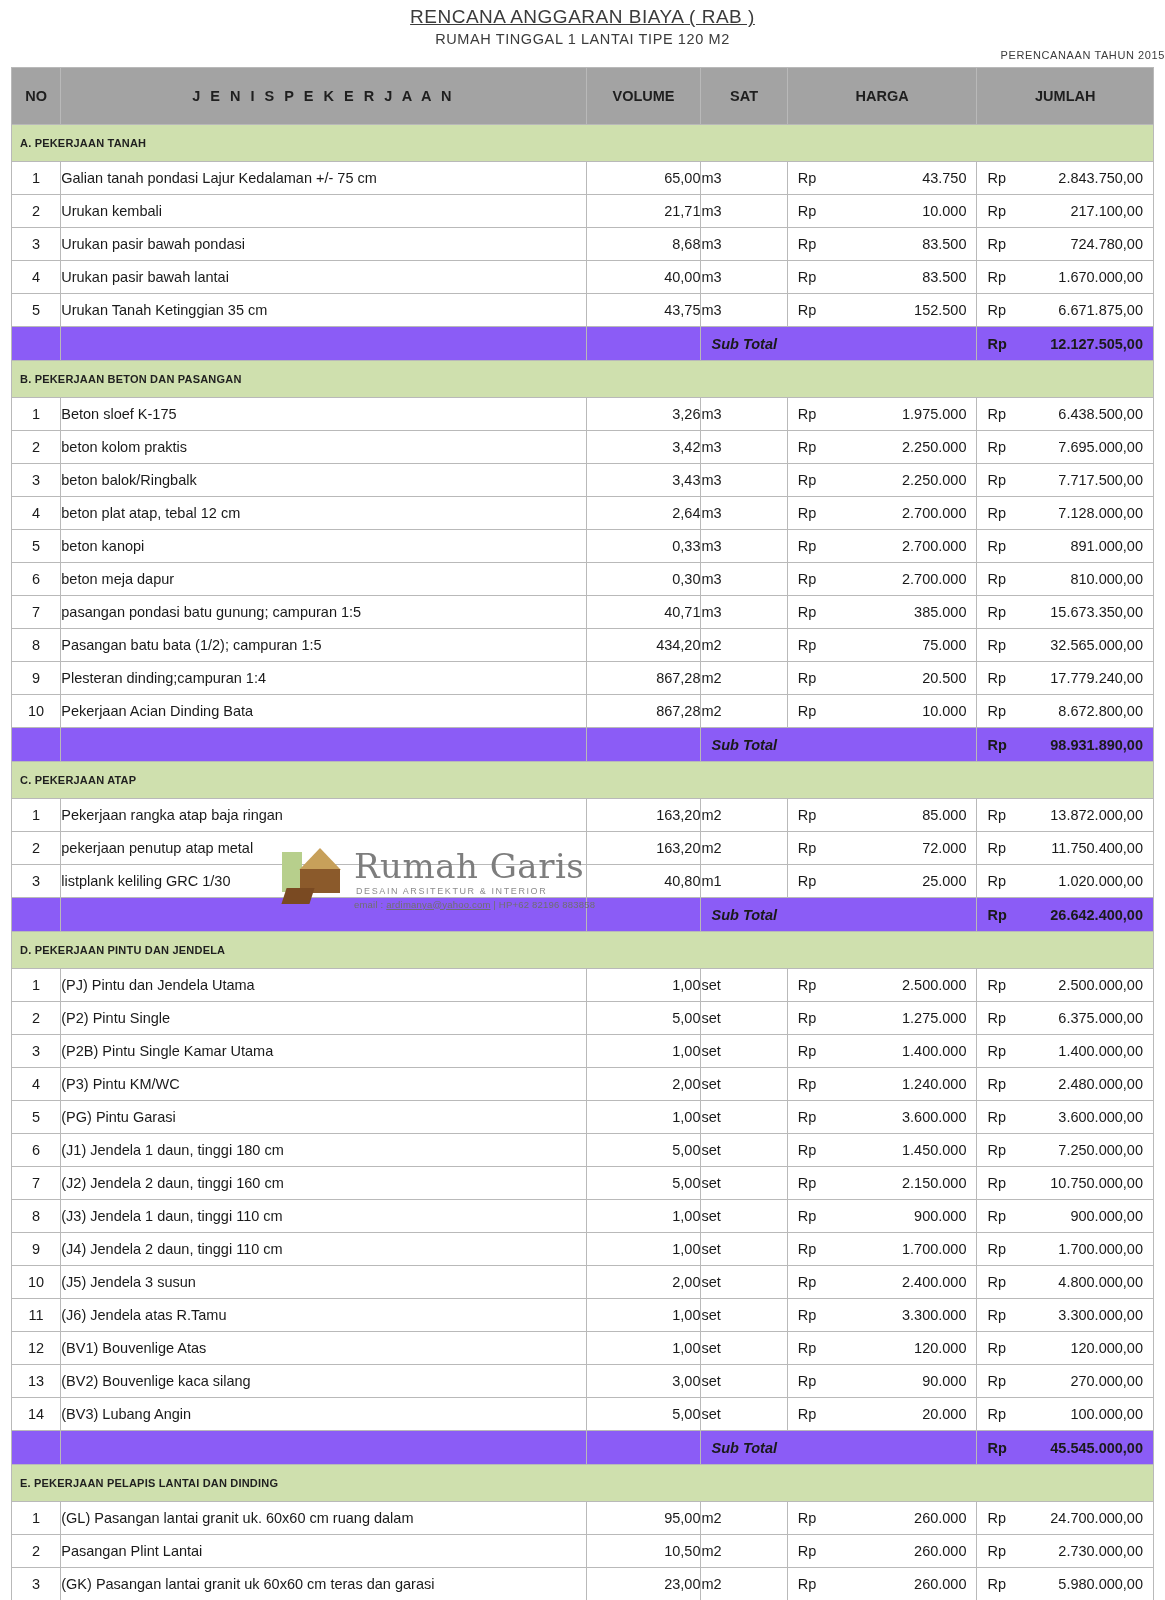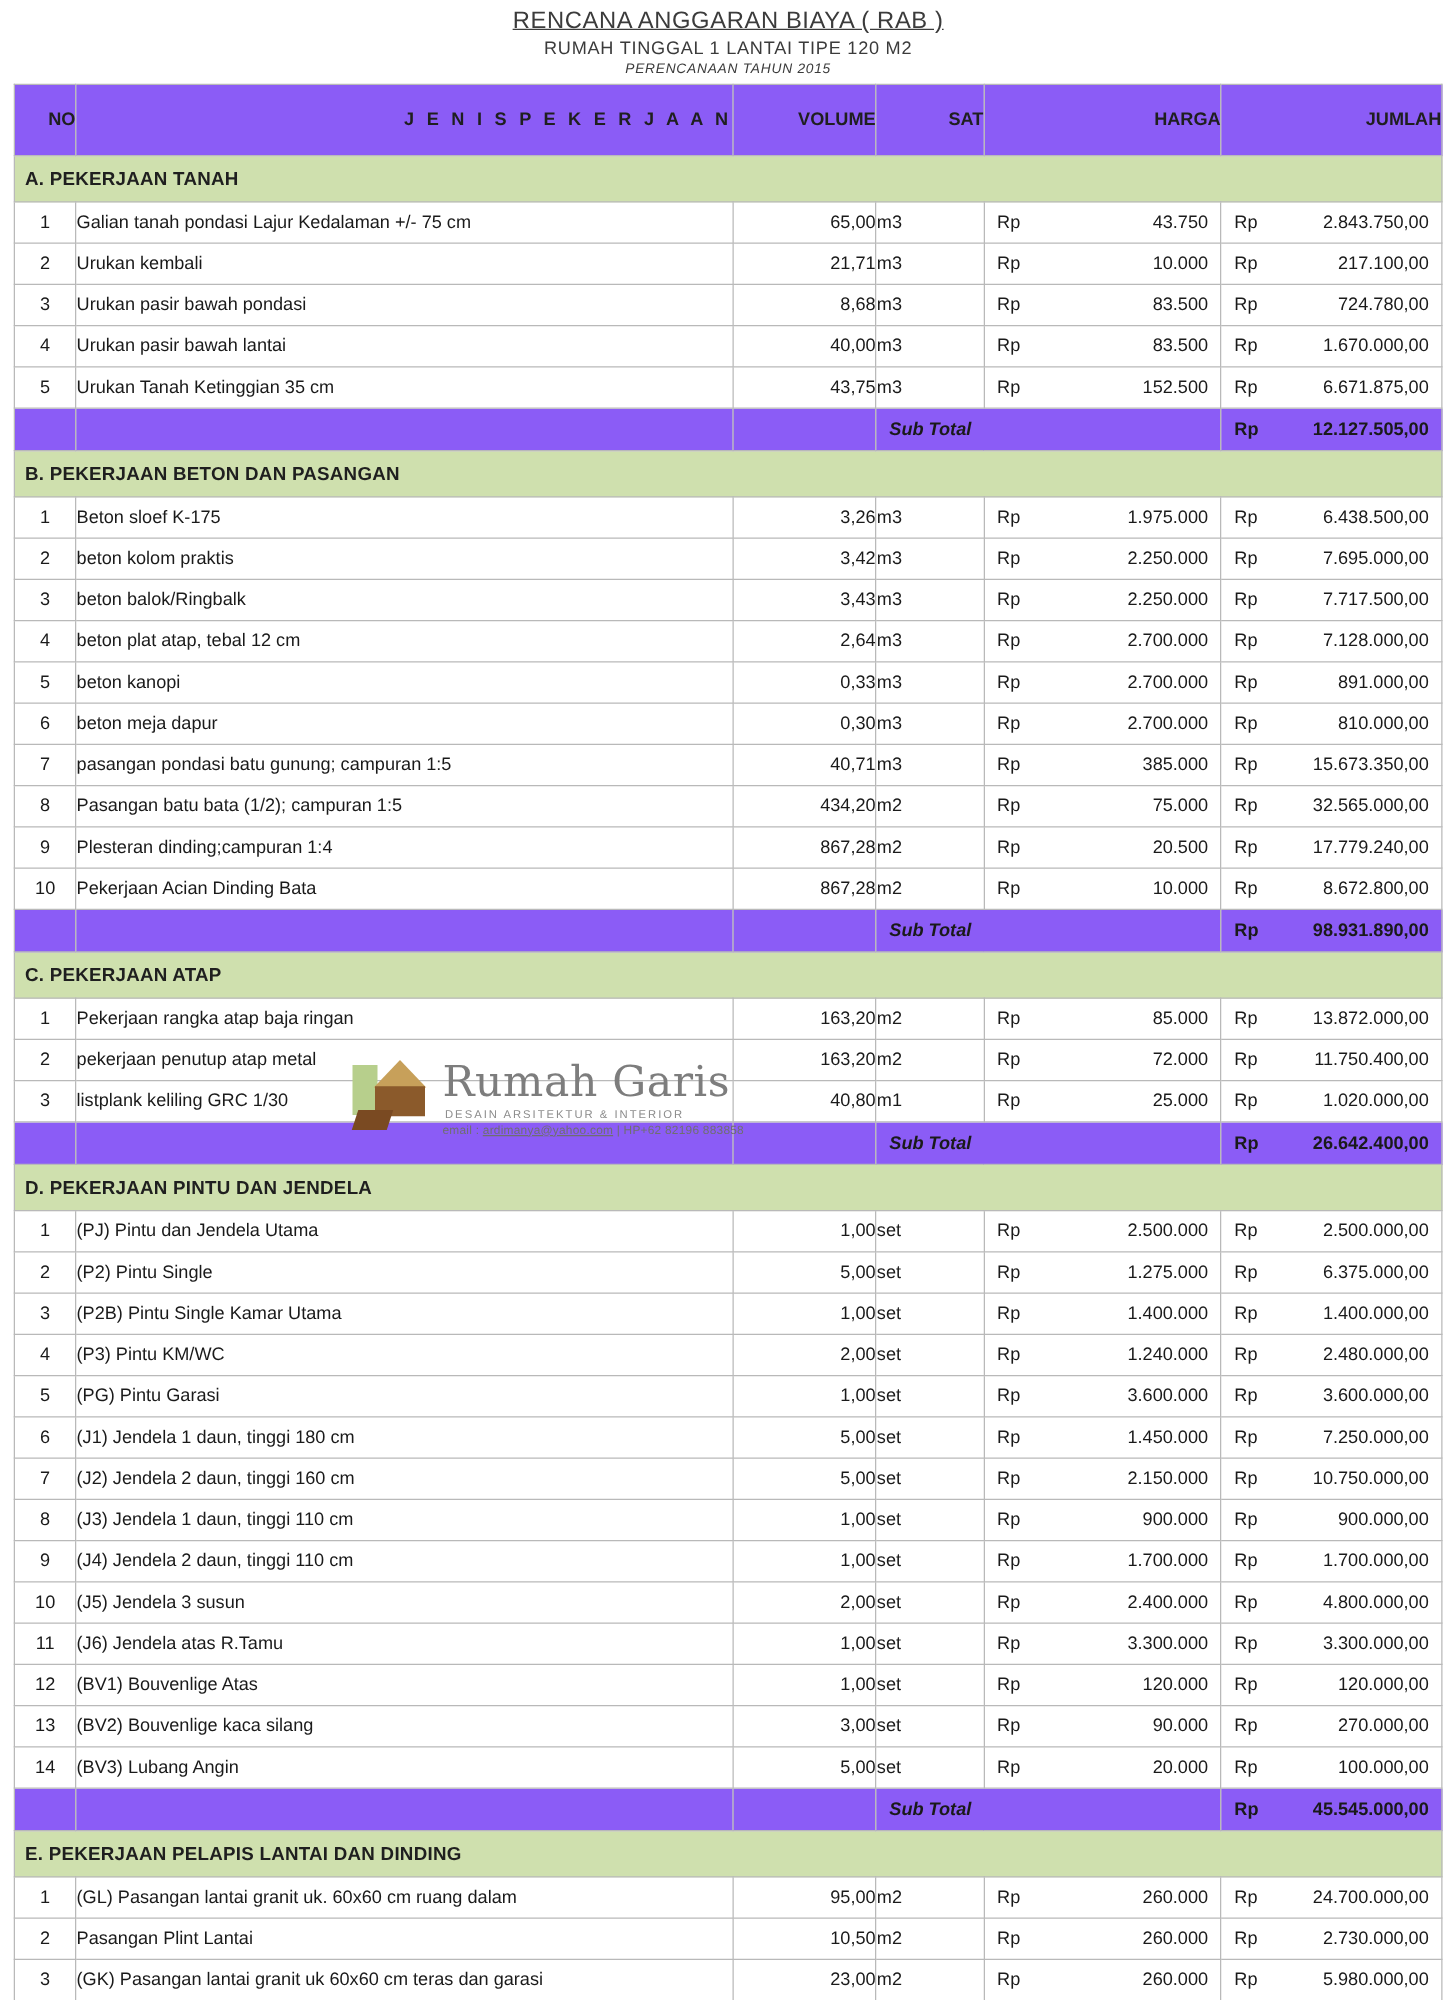--- a/index.html
+++ b/index.html
@@ -30,58 +30,58 @@
     padding-bottom: 3px;
   }
   .doc-subtitle {
     font-size: 14.5px;
     letter-spacing: 0.6px;
     color: #3b3b3b;
     padding-bottom: 2px;
   }
   .doc-subsubtitle {
     font-size: 11px;
-    font-style: italic;
     letter-spacing: 0.6px;
     color: #3b3b3b;
     padding-bottom: 6px;
+    text-align: right;
   }
   table.rab {
     border-collapse: collapse;
     width: 1143px;
     margin: 0 11px;
     table-layout: fixed;
   }
   table.rab td, table.rab th {
     border: 1px solid #b9b9b9;
     font-size: 14.5px;
     padding: 0;
     vertical-align: middle;
   }
   thead th {
-    background: #8b5cf6;
+    background: #a3a3a3;
     height: 56px;
     font-weight: bold;
     font-size: 15px;
     color: #1f1f1f;
-    text-align: right;
+    text-align: center;
   }
   th.col-jenis {
     letter-spacing: 3px;
   }
   .col-no      { width: 48px; }
   .col-jenis   { width: 512px; }
   .col-volume  { width: 112px; }
   .col-sat     { width: 84px; }
   .col-harga   { width: 185px; }
   .col-jumlah  { width: 172px; }
 
   tr.section td {
     background: #cfe0ae;
-    font-size: 15px;
+    font-size: 11px;
     font-weight: bold;
     height: 36px;
     padding-left: 8px;
     color: #1f1f1f;
     letter-spacing: 0.2px;
   }
   tr.item td {
     height: 32px;
     background: #ffffff;
   }

